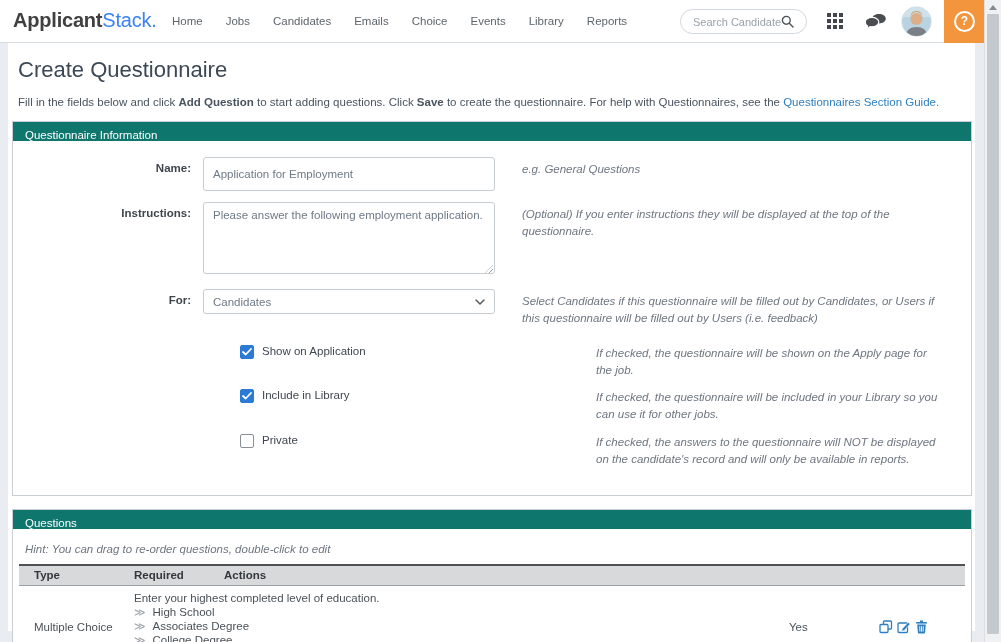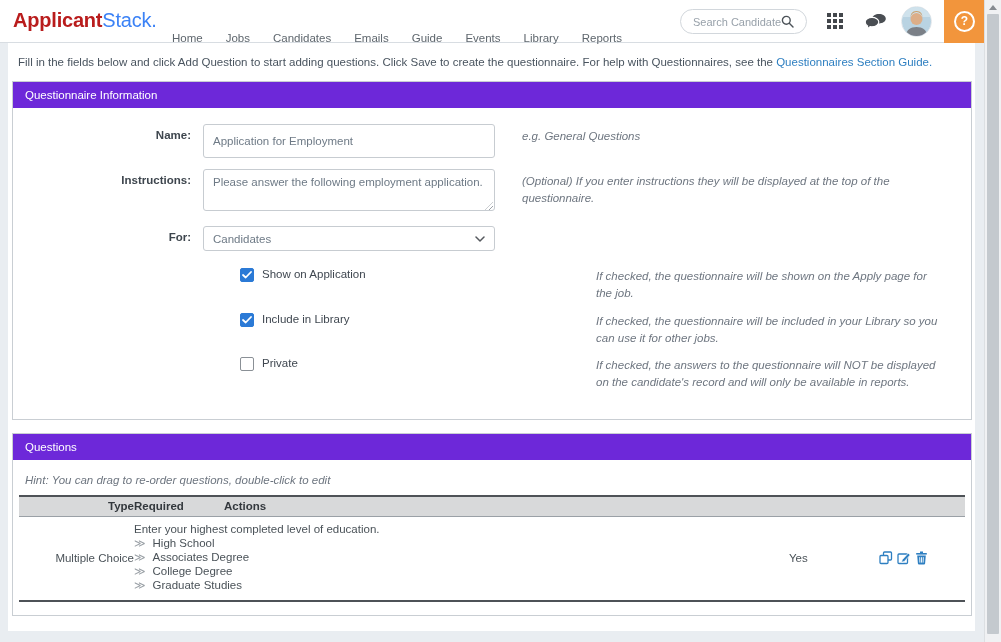--- a/index.html
+++ b/index.html
@@ -9,23 +9,23 @@
     background:#e9edf1;
     position:relative;
     color:#4a5560;
   }
   
   .topbar {
     position:absolute; top:0; left:0; width:1001px; height:43px;
     background:#ffffff; border-bottom:1px solid #d8dde2; z-index:5;
   }
   .logo { position:absolute; left:13px; top:9px; font-size:20px; letter-spacing:-0.2px; cursor:pointer; }
-  .logo .lg1 { font-weight:bold; color:#b91c1c; }
+  .logo .lg1 { font-weight:bold; color:#404040; }
   .logo .lg2 { font-weight:400; color:#3b82f6; }
-  .nav { position:absolute; left:172px; top:32px; display:flex; gap:23px; }
+  .nav { position:absolute; left:172px; top:15px; display:flex; gap:23px; }
   .nav span { font-size:11.5px; color:#5e666d; cursor:pointer; white-space:nowrap; }
   .search-pill {
     position:absolute; left:680px; top:9px; width:127px; height:25px;
     border:1px solid #d2d7dc; border-radius:13px; background:#fff;
     display:flex; align-items:center; padding:0 9px 0 12px;
   }
   .search-pill input {
     border:none; outline:none; width:88px; font-size:11px; color:#6b7480;
     font-family:inherit; background:transparent;
   }
@@ -61,46 +61,46 @@
   }
   
   .sheet {
     position:absolute; left:8px; right:26px; top:43px; bottom:11px;
     background:#ffffff;
   }
   .page-title {
     margin:14px 0 0 10px; font-size:22px; font-weight:400; color:#3c4855;
   }
   .intro { margin:13px 10px 0 10px; font-size:11.5px; color:#49545f; }
-  .intro b { font-weight:normal;margin-top:36px; }
+  .intro b { font-weight:bold;margin-top:36px; }
   .intro a { color:#2e7fc1; text-decoration:none; cursor:pointer; }
   
   .panel { margin:13px 3px 0 4px; border:1px solid #c9ced3; background:#fff; }
   .panel-header {
-    background:#6d28d9; color:#ffffff; font-size:11.5px;
-    padding:7px 12px 7px 12px; height:26px;
+    background:#0f766e; color:#ffffff; font-size:11.5px;
+    padding:7px 12px 7px 12px; height:19px;
   }
   
   .info-body { padding:16px 0 18px 0; }
   .form-row { display:flex; margin-bottom:11px; }
   .f-label {
     width:178px; text-align:right; font-size:11.5px; font-weight:bold;
     color:#3e464e; padding-top:5px; flex:0 0 178px;
   }
   .f-control { width:292px; flex:0 0 292px; margin-left:12px; position:relative; }
   .f-help {
     flex:1; margin-left:27px; margin-right:30px; font-size:11.5px;
     font-style:italic; color:#6e7680; padding-top:4px; line-height:1.5;
   }
   .text-input {
     width:292px; height:24px; border:1px solid #c7ccd1; border-radius:3px;
     font-size:11.5px; color:#6e7a86; padding:16px 9px; font-family:inherit; outline:none;
   }
   .textarea {
-    width:292px; height:42px; border:1px solid #c7ccd1; border-radius:3px;
+    width:292px; height:72px; border:1px solid #c7ccd1; border-radius:3px;
     font-size:11.5px; color:#6e7a86; padding:5px 9px; font-family:inherit;
     resize:none; outline:none; line-height:1.3;
   }
   .resize-handle {
     position:absolute; right:2px; bottom:5px; width:8px; height:8px;
     background:repeating-linear-gradient(135deg, transparent 0 2px, #9aa0a6 2px 3px);
     clip-path:polygon(100% 0, 100% 100%, 0 100%);
   }
   .select {
     width:292px; height:25px; border:1px solid #c7ccd1; border-radius:3px;
@@ -126,21 +126,21 @@
   .qtable { margin:0 6px 0 6px; }
   .qt-header {
     display:flex; background:#d8d9da; border-top:2px solid #4e5257;
     border-bottom:1px solid #9aa0a6; font-size:11.5px; font-weight:bold;
     color:#33383d; padding:3px 0 4px 0;
   }
   .qt-row {
     display:flex; padding:6px 0 7px 0; border-bottom:2px solid #4e5257;
     font-size:11.5px; color:#4a5258; cursor:move;
   }
-  .col-type { flex:0 0 115px; padding-left:15px;text-align:right; }
+  .col-type { flex:0 0 115px; padding-left:15px; }
   .col-q { flex:1; }
   .col-req { flex:0 0 90px; }
   .col-act { flex:0 0 86px; }
   .qt-row .col-type, .qt-row .col-req { align-self:center; }
   .qt-row .col-act { align-self:center; display:flex; gap:4px; align-items:center; }
   .q-line { line-height:13.5px; margin-bottom:0.5px; }
   .opt-line { line-height:13.5px; margin-bottom:0.5px; display:flex; align-items:center; }
   .opt-marker { color:#9aa0a6; margin-right:7px; font-size:11px; }
   .act-icon { cursor:pointer; display:inline-flex; }
 </style>
@@ -149,21 +149,21 @@
 
 <header class="topbar">
   <div class="logo">
     <span class="lg1">Applicant</span><span class="lg2">Stack.</span>
   </div>
   <nav class="nav">
     <span>Home</span>
     <span>Jobs</span>
     <span>Candidates</span>
     <span>Emails</span>
-    <span>Guide</span>
+    <span>Choice</span>
     <span>Events</span>
     <span>Library</span>
     <span>Reports</span>
   </nav>
   <div class="search-pill">
     <input type="text" placeholder="Search Candidates" style="">
     <span style="display:inline-flex;">
       <svg width="13" height="13" viewBox="0 0 13 13">
         <circle cx="5.3" cy="5.3" r="3.9" fill="none" stroke="#4b5258" stroke-width="1.4"></circle>
         <line x1="8.3" y1="8.3" x2="12" y2="12" stroke="#4b5258" stroke-width="1.4" stroke-linecap="round"></line>
@@ -198,20 +198,21 @@
       <path d="M4 29c0-6 4.5-9 10.5-9s10.5 3 10.5 9z" fill="#7b8087"></path>
     </svg>
   </span>
   <div class="help-btn">
     <div class="help-circle">?</div>
   </div>
 </header>
 
 <main class="sheet">
 
+  <h1 class="page-title">Create Questionnaire</h1>
 
   <p class="intro"><span>Fill in the fields below and click </span><b>Add Question</b><span> to start adding questions. Click </span><b>Save</b><span> to create the questionnaire. For help with Questionnaires, see the </span><a>Questionnaires Section Guide.</a></p>
 
   <section class="panel">
     <div class="panel-header">Questionnaire Information</div>
     <div class="info-body">
 
       <div class="form-row">
         <label class="f-label">Name:</label>
         <div class="f-control">
@@ -234,20 +235,21 @@
         <div class="f-control">
           <div class="select">
             <span>Candidates</span>
             <span style="display:inline-flex;">
               <svg width="10" height="6" viewBox="0 0 10 6">
                   <polyline points="1,1 5,5 9,1" fill="none" stroke="#55595e" stroke-width="1.5" stroke-linecap="round" stroke-linejoin="round"></polyline>
                 </svg>
             </span>
           </div>
         </div>
+        <div class="f-help">Select Candidates if this questionnaire will be filled out by Candidates, or Users if this questionnaire will be filled out by Users (i.e. feedback)</div>
       </div>
 
       <div class="check-row">
         <div class="f-label"></div>
         <div class="check-left">
           <span class="checkbox checked">
             <svg width="10" height="8" viewBox="0 0 10 8">
                 <polyline points="1,4 3.7,6.5 9,1" fill="none" stroke="#fff" stroke-width="1.8" stroke-linecap="round" stroke-linejoin="round"></polyline>
               </svg>
           </span>

